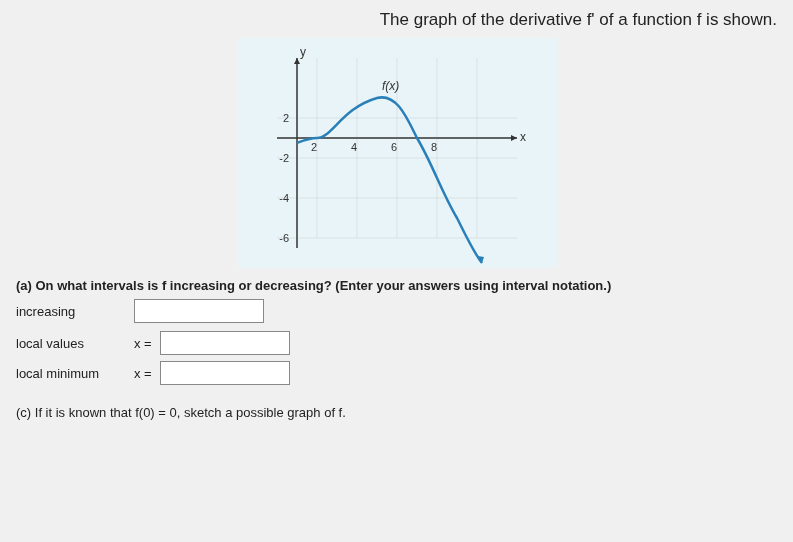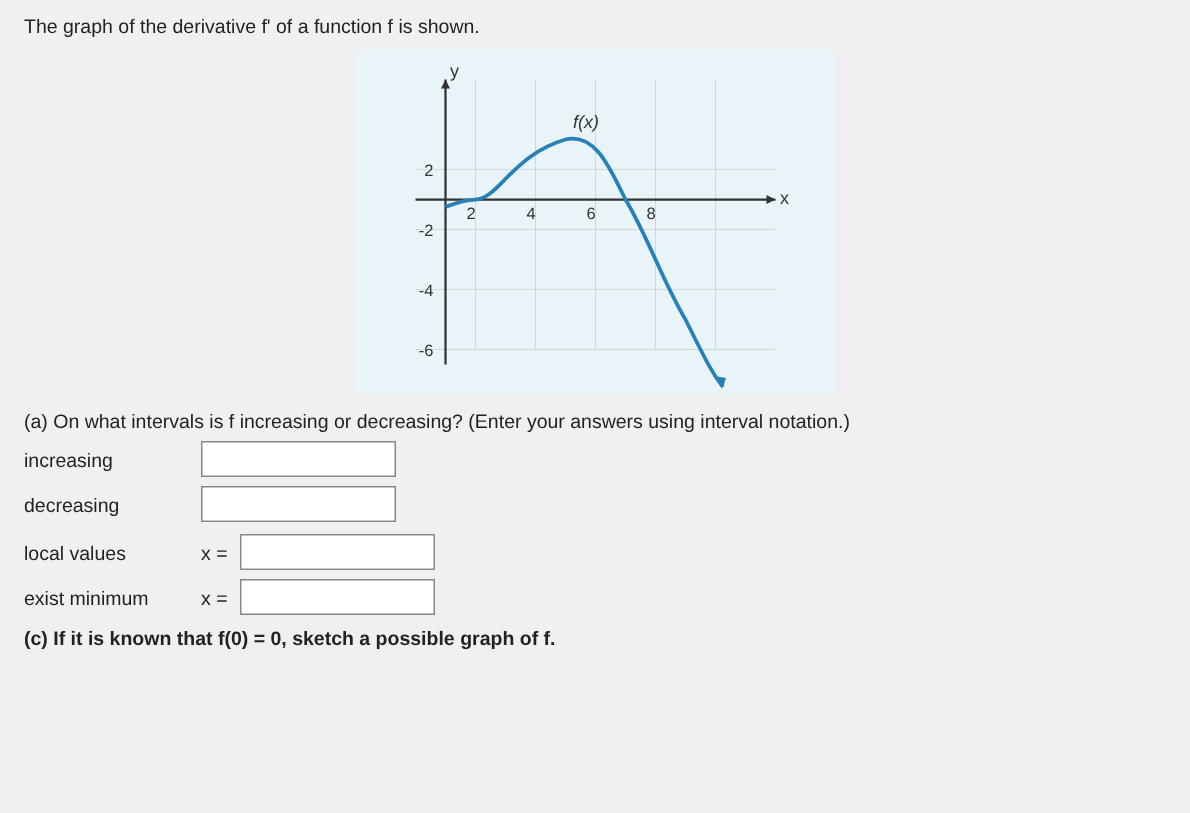--- a/index.html
+++ b/index.html
@@ -6,22 +6,23 @@
     body {
       font-family: Arial, sans-serif;
       font-size: 13px;
       background: #f0f0f0;
       width: 793px;
       min-height: 542px;
       padding: 10px 16px;
       color: #222;
     }
     .intro-text {
-      font-size: 13px;
+      font-size: 17px;
       margin-bottom: 8px;
+      text-align: right;
     }
     .graph-area {
       display: flex;
       justify-content: center;
       margin-bottom: 10px;
     }
     svg.graph {
       display: block;
     }
     .section {
@@ -46,27 +47,26 @@
       height: 24px;
       border: 1px solid #888;
       background: #fff;
       font-size: 13px;
       padding: 2px 4px;
     }
     .eq-label {
       font-size: 13px;
     }
     .part-label {
-      font-weight: normal;
+      font-weight: bold;
       font-size: 13px;
     }
     .bottom-note {
       font-size: 13px;
-      margin-top: 8px;
-      font-weight: bold;
+      margin-top: 20px;
     }
   </style>
 </head>
 <body>
 
 <p class="intro-text">The graph of the derivative f' of a function f is shown.</p>
 
 <div class="graph-area">
   <svg class="graph" width="320" height="230" viewBox="0 0 320 230">
 
@@ -110,32 +110,28 @@
     <text x="145" y="52" font-size="12" fill="#333" font-style="italic">f(x)</text>
   </svg>
 </div>
 
 <div class="section">
   <p class="part-label">(a) On what intervals is f increasing or decreasing? (Enter your answers using interval notation.)</p>
   <div class="field-row">
     <span class="field-label">increasing</span>
     <input class="field-input" type="text" value="" style="">
   </div>
-  <div class="field-row">
-    <span class="field-label">decreasing</span>
-    <input class="field-input" type="text" value="" style="">
-  </div>
 </div>
 
 <div class="section">
   <div class="field-row">
     <span class="field-label">local values</span>
     <span class="eq-label">x =</span>
     <input class="field-input" type="text" value="" style="">
   </div>
   <div class="field-row">
-    <span class="field-label">exist minimum</span>
+    <span class="field-label">local minimum</span>
     <span class="eq-label">x =</span>
     <input class="field-input" type="text" value="" style="">
   </div>
 </div>
 
 <div class="bottom-note">(c) If it is known that f(0) = 0, sketch a possible graph of f.</div>
 
 </body></html>

